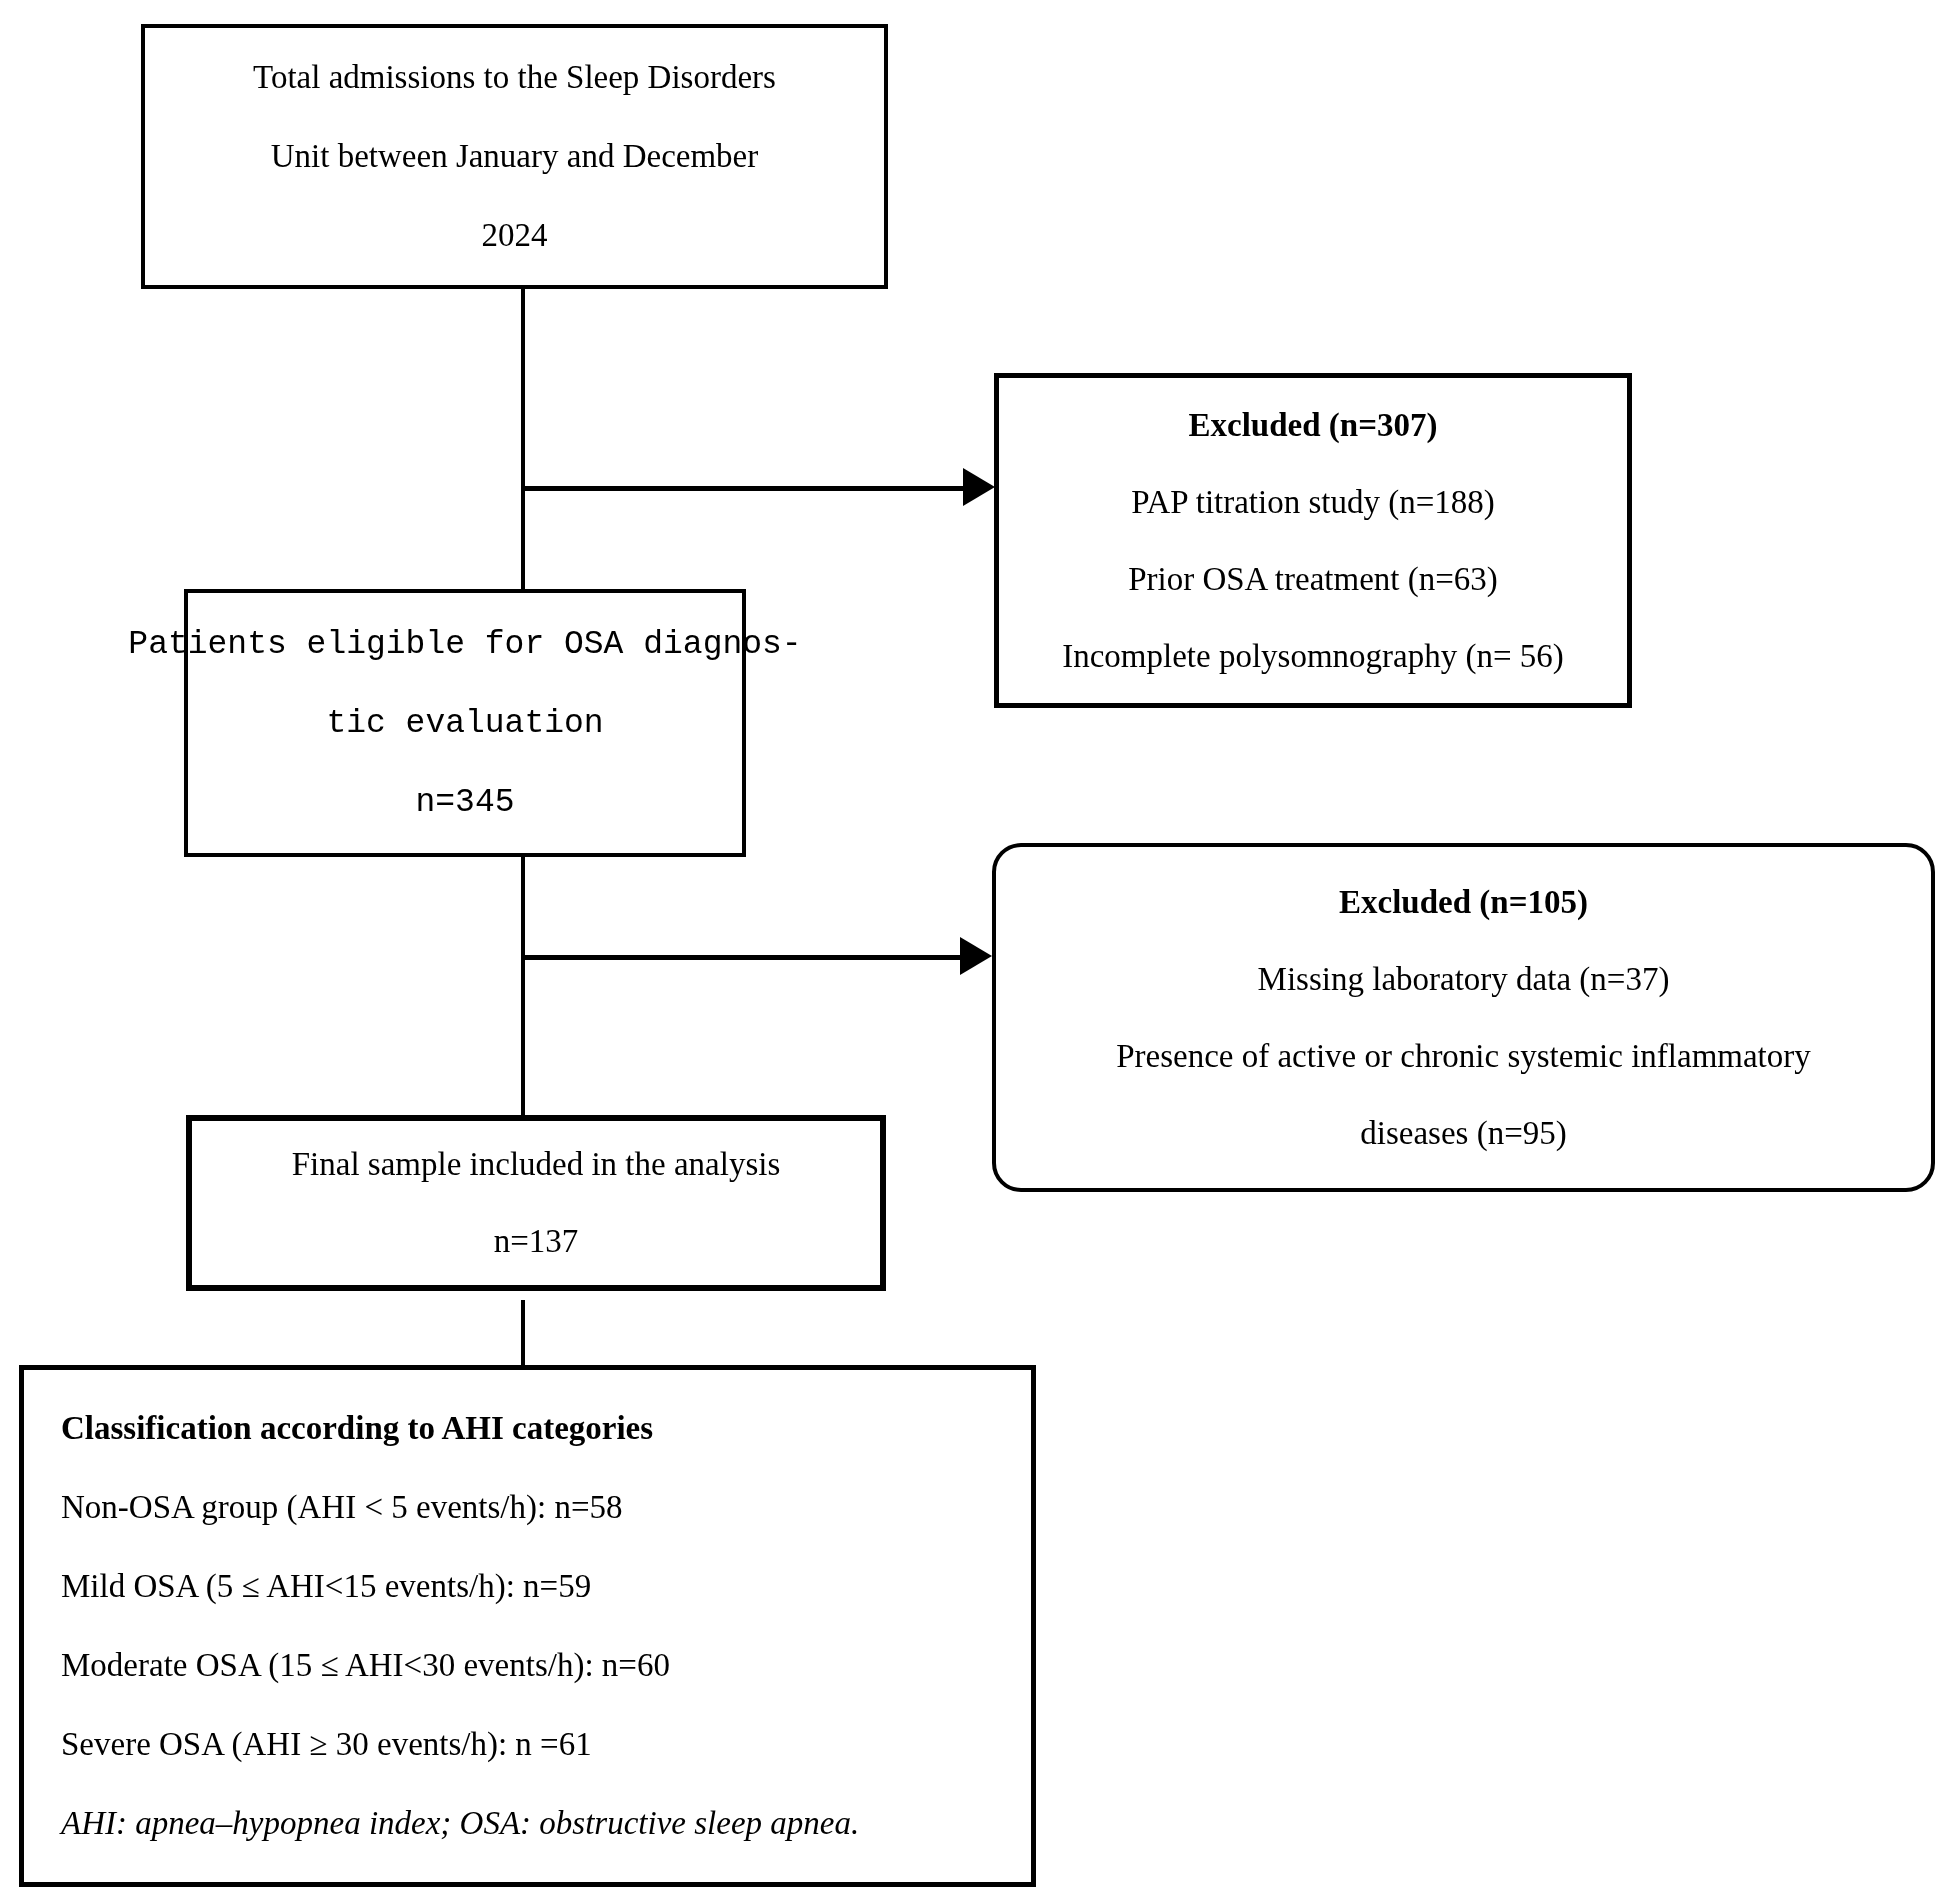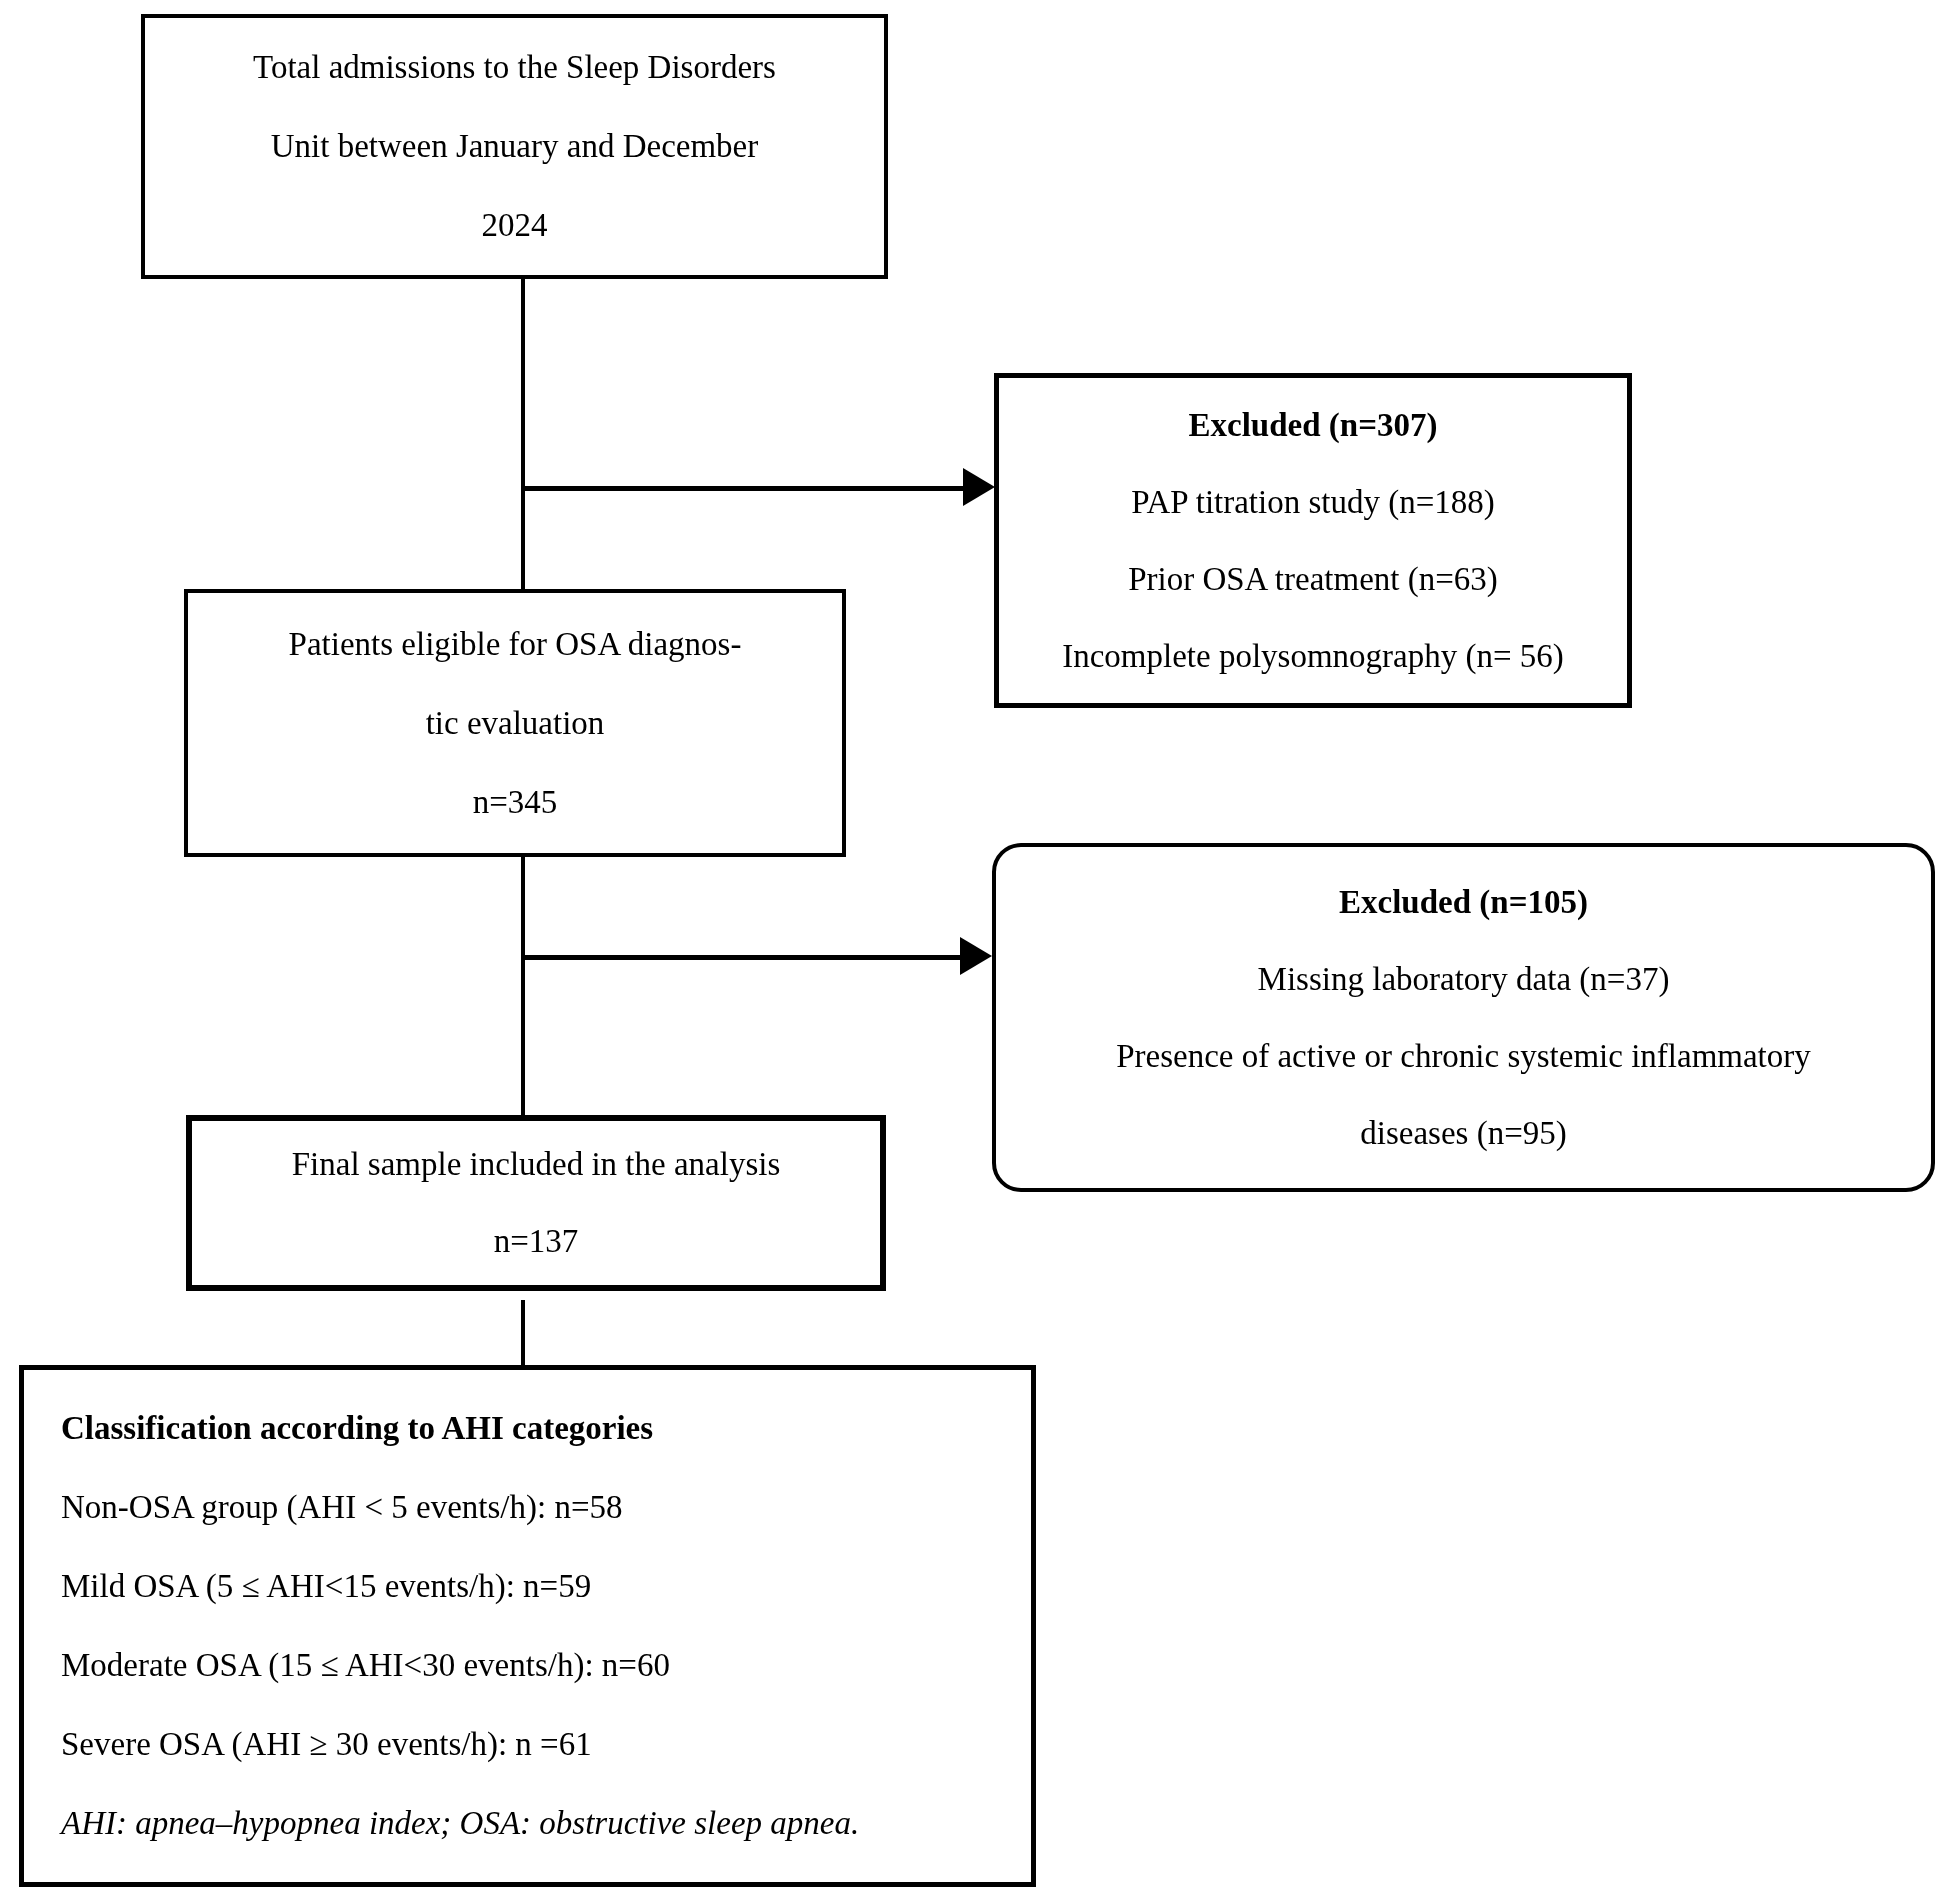--- a/index.html
+++ b/index.html
@@ -68,34 +68,34 @@
   <div class="vline" style="left:521px; top:279px; height:313px;"></div>
   <div class="hline" style="left:521px; top:486px; width:446px;"></div>
   <div class="arrowhead" style="left:963px; top:468px;"></div>
 
   <div class="vline" style="left:521px; top:854px; height:265px;"></div>
   <div class="hline" style="left:521px; top:955px; width:444px;"></div>
   <div class="arrowhead" style="left:960px; top:937px;"></div>
 
   <div class="vline" style="left:521px; top:1300px; height:68px;"></div>
 
-  <div class="box" style="left:141px; top:14px; width:747px; height:265px; border-width:4.2px;">
+  <div class="box" style="left:141px; top:24px; width:747px; height:265px; border-width:4.2px;">
     <span class="line">Total admissions to the Sleep Disorders</span>
     <span class="line">Unit between January and December</span>
     <span class="line">2024</span>
   </div>
 
   <div class="box" style="left:994px; top:373px; width:638px; height:335px; border-width:5.3px;">
     <span class="line tight bold">Excluded (n=307)</span>
     <span class="line tight">PAP titration study (n=188)</span>
     <span class="line tight">Prior OSA treatment (n=63)</span>
     <span class="line tight">Incomplete polysomnography (n= 56)</span>
   </div>
 
-  <div class="box" style="left:184px; top:589px; width:662px; height:268px; border-width:4.7px;">
+  <div class="box" style="left:184px; top:589px; width:562px; height:268px; border-width:4.7px;font-family:Liberation Mono, monospace;">
     <span class="line">Patients eligible for OSA diagnos-</span>
     <span class="line">tic evaluation</span>
     <span class="line">n=345</span>
   </div>
 
   <div class="box" style="left:992px; top:843px; width:943px; height:349px; border-width:4.7px;border-radius:29px;">
     <span class="line tight bold">Excluded (n=105)</span>
     <span class="line tight">Missing laboratory data (n=37)</span>
     <span class="line tight">Presence of active or chronic systemic inflammatory</span>
     <span class="line tight">diseases (n=95)</span>

